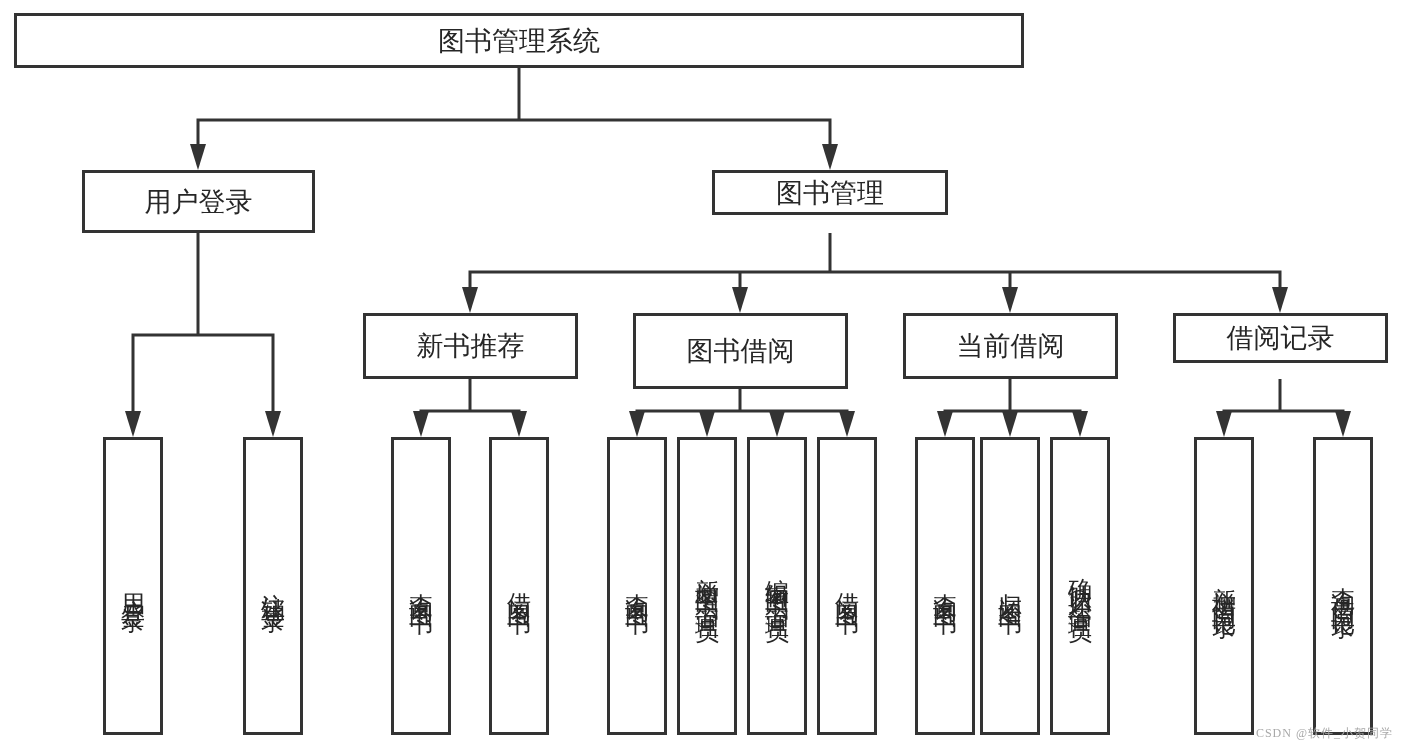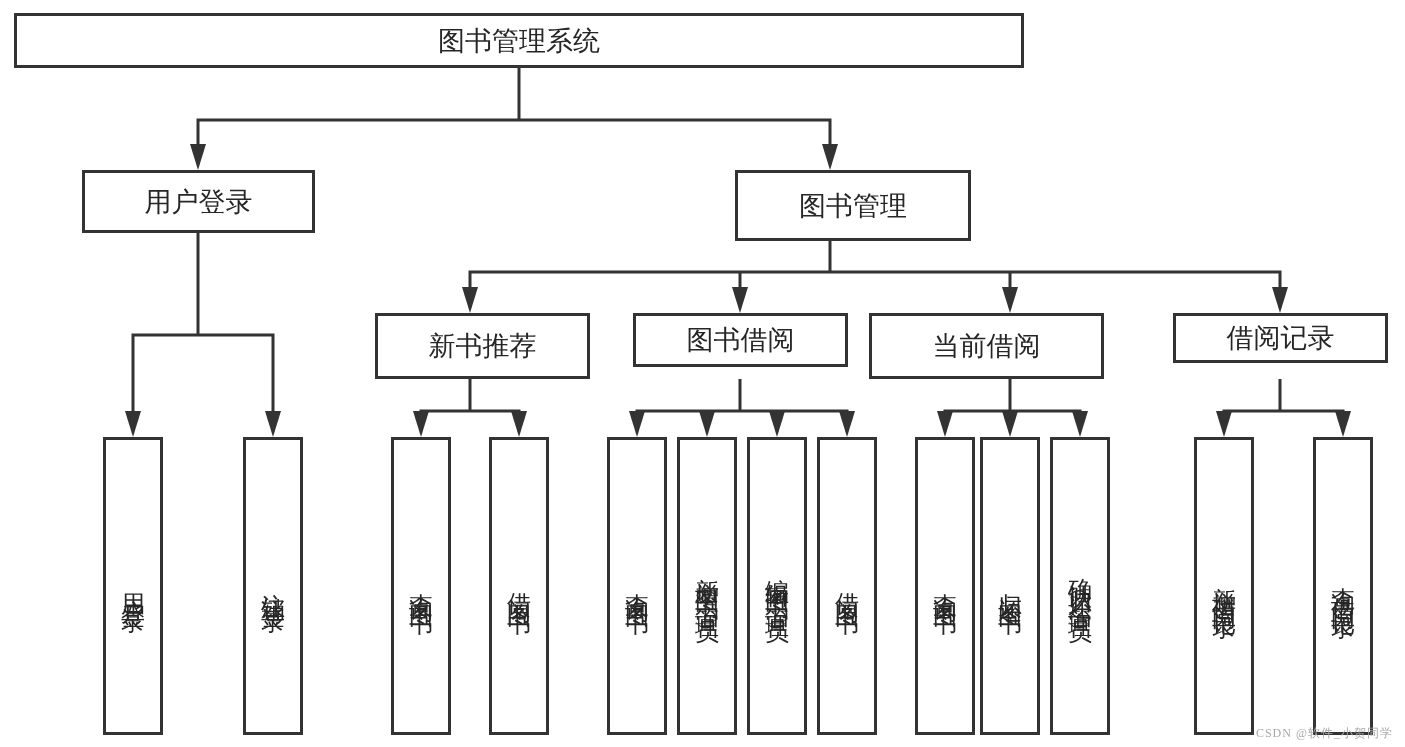--- a/index.html
+++ b/index.html
@@ -102,25 +102,25 @@
       <path d="M1280 379 V411"></path>
       <path d="M1224 415 V411 H1343 V415"></path>
       <polygon points="1216,411 1232,411 1224,437"></polygon>
       <polygon points="1335,411 1351,411 1343,437"></polygon>
     </g>
   </svg>
 
   <div class="node" style="left:14px;top:13px;width:1010px;height:55px">图书管理系统</div>
 
   <div class="node" style="left:82px;top:170px;width:233px;height:63px">用户登录</div>
-  <div class="node" style="left:735px;top:170px;width:236px;height:71px">图书管理</div>
+  <div class="node" style="left:712px;top:170px;width:236px;height:45px">图书管理</div>
 
-  <div class="node" style="left:375px;top:313px;width:215px;height:66px">新书推荐</div>
-  <div class="node" style="left:633px;top:313px;width:215px;height:54px">图书借阅</div>
-  <div class="node" style="left:869px;top:313px;width:235px;height:66px">当前借阅</div>
+  <div class="node" style="left:363px;top:313px;width:215px;height:66px">新书推荐</div>
+  <div class="node" style="left:633px;top:313px;width:215px;height:76px">图书借阅</div>
+  <div class="node" style="left:903px;top:313px;width:215px;height:66px">当前借阅</div>
   <div class="node" style="left:1173px;top:313px;width:215px;height:50px">借阅记录</div>
 
   <div class="leaf" style="left:103px">用户登录</div>
   <div class="leaf" style="left:243px">注销登录</div>
 
   <div class="leaf" style="left:391px">查询图书</div>
   <div class="leaf" style="left:489px">借阅图书</div>
 
   <div class="leaf" style="left:607px">查询图书</div>
   <div class="leaf" style="left:677px">新增图书（管理员）</div>

